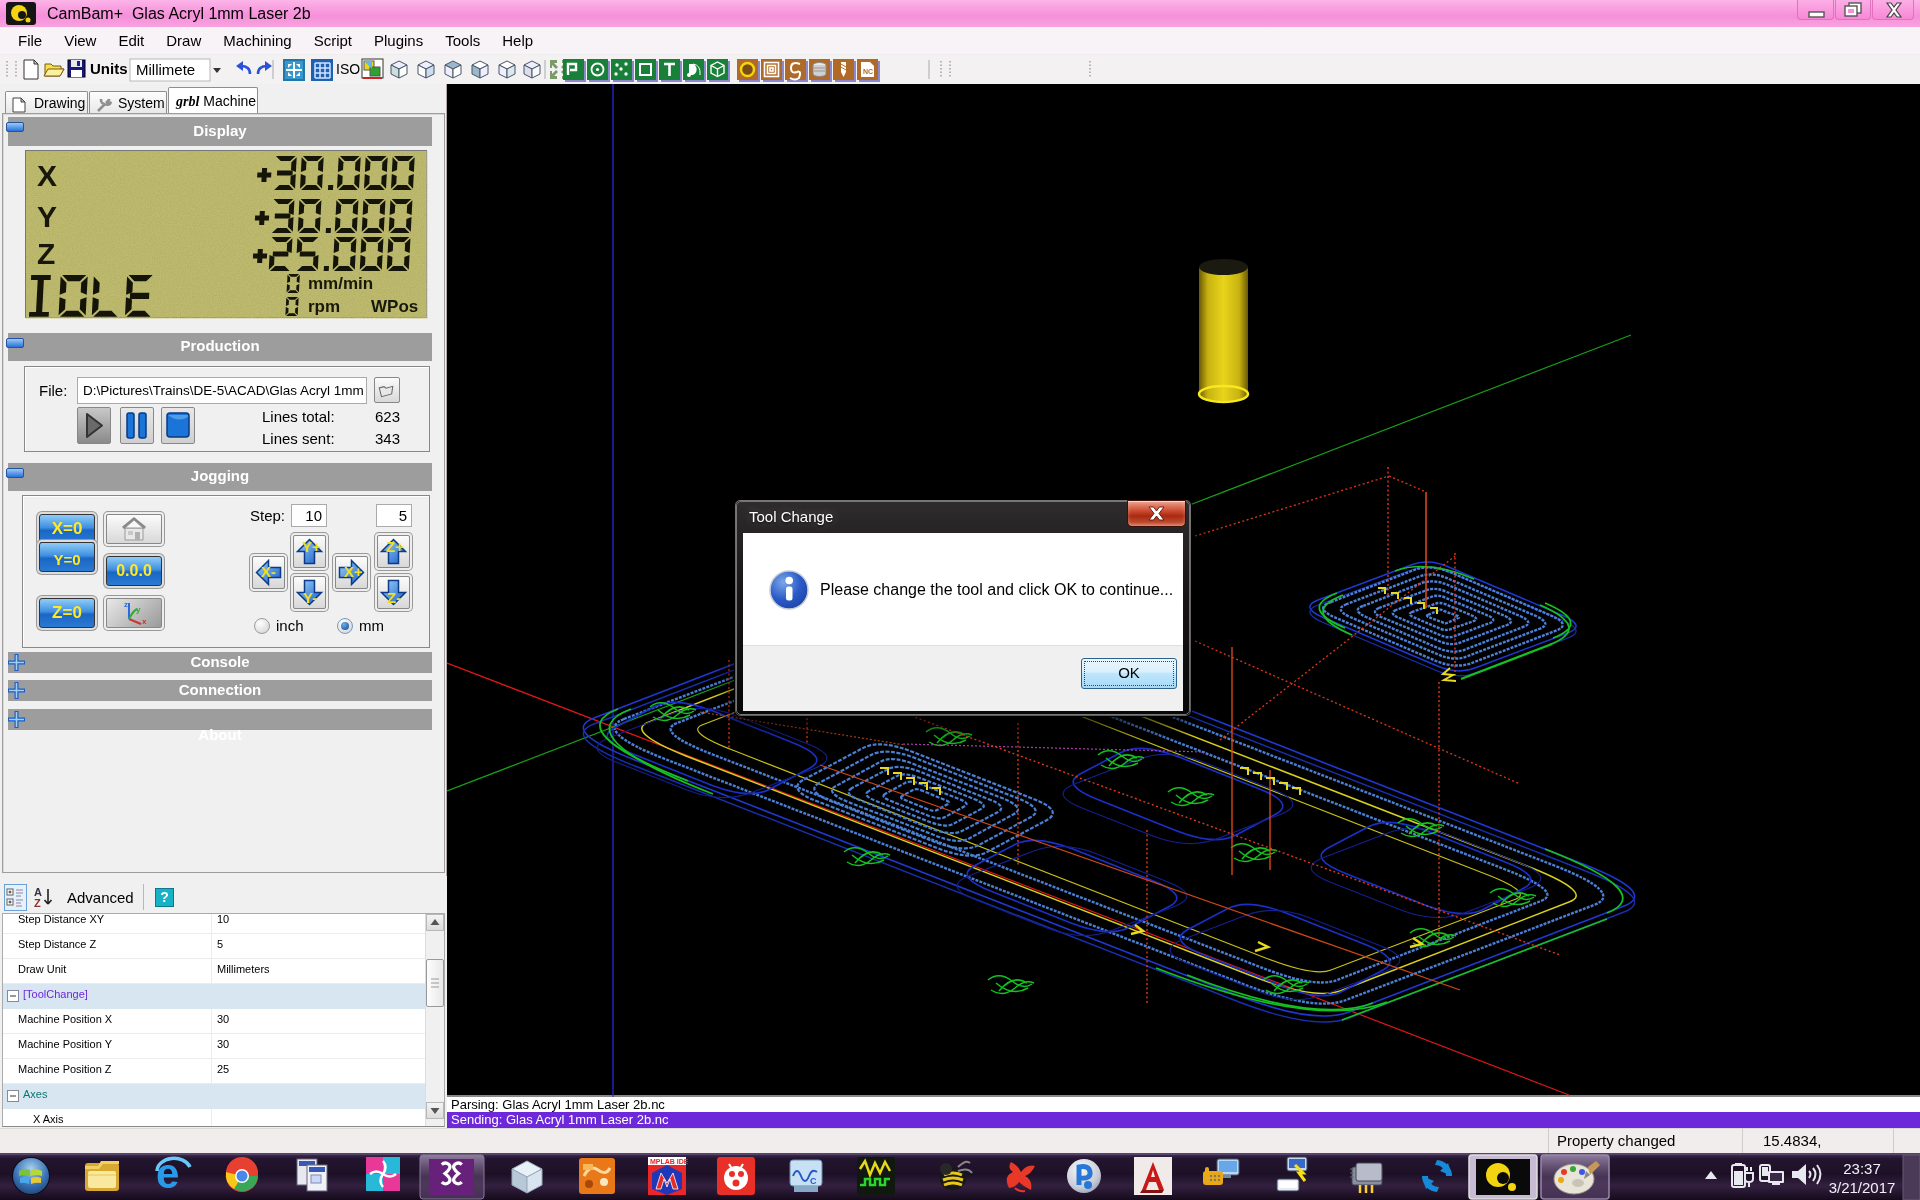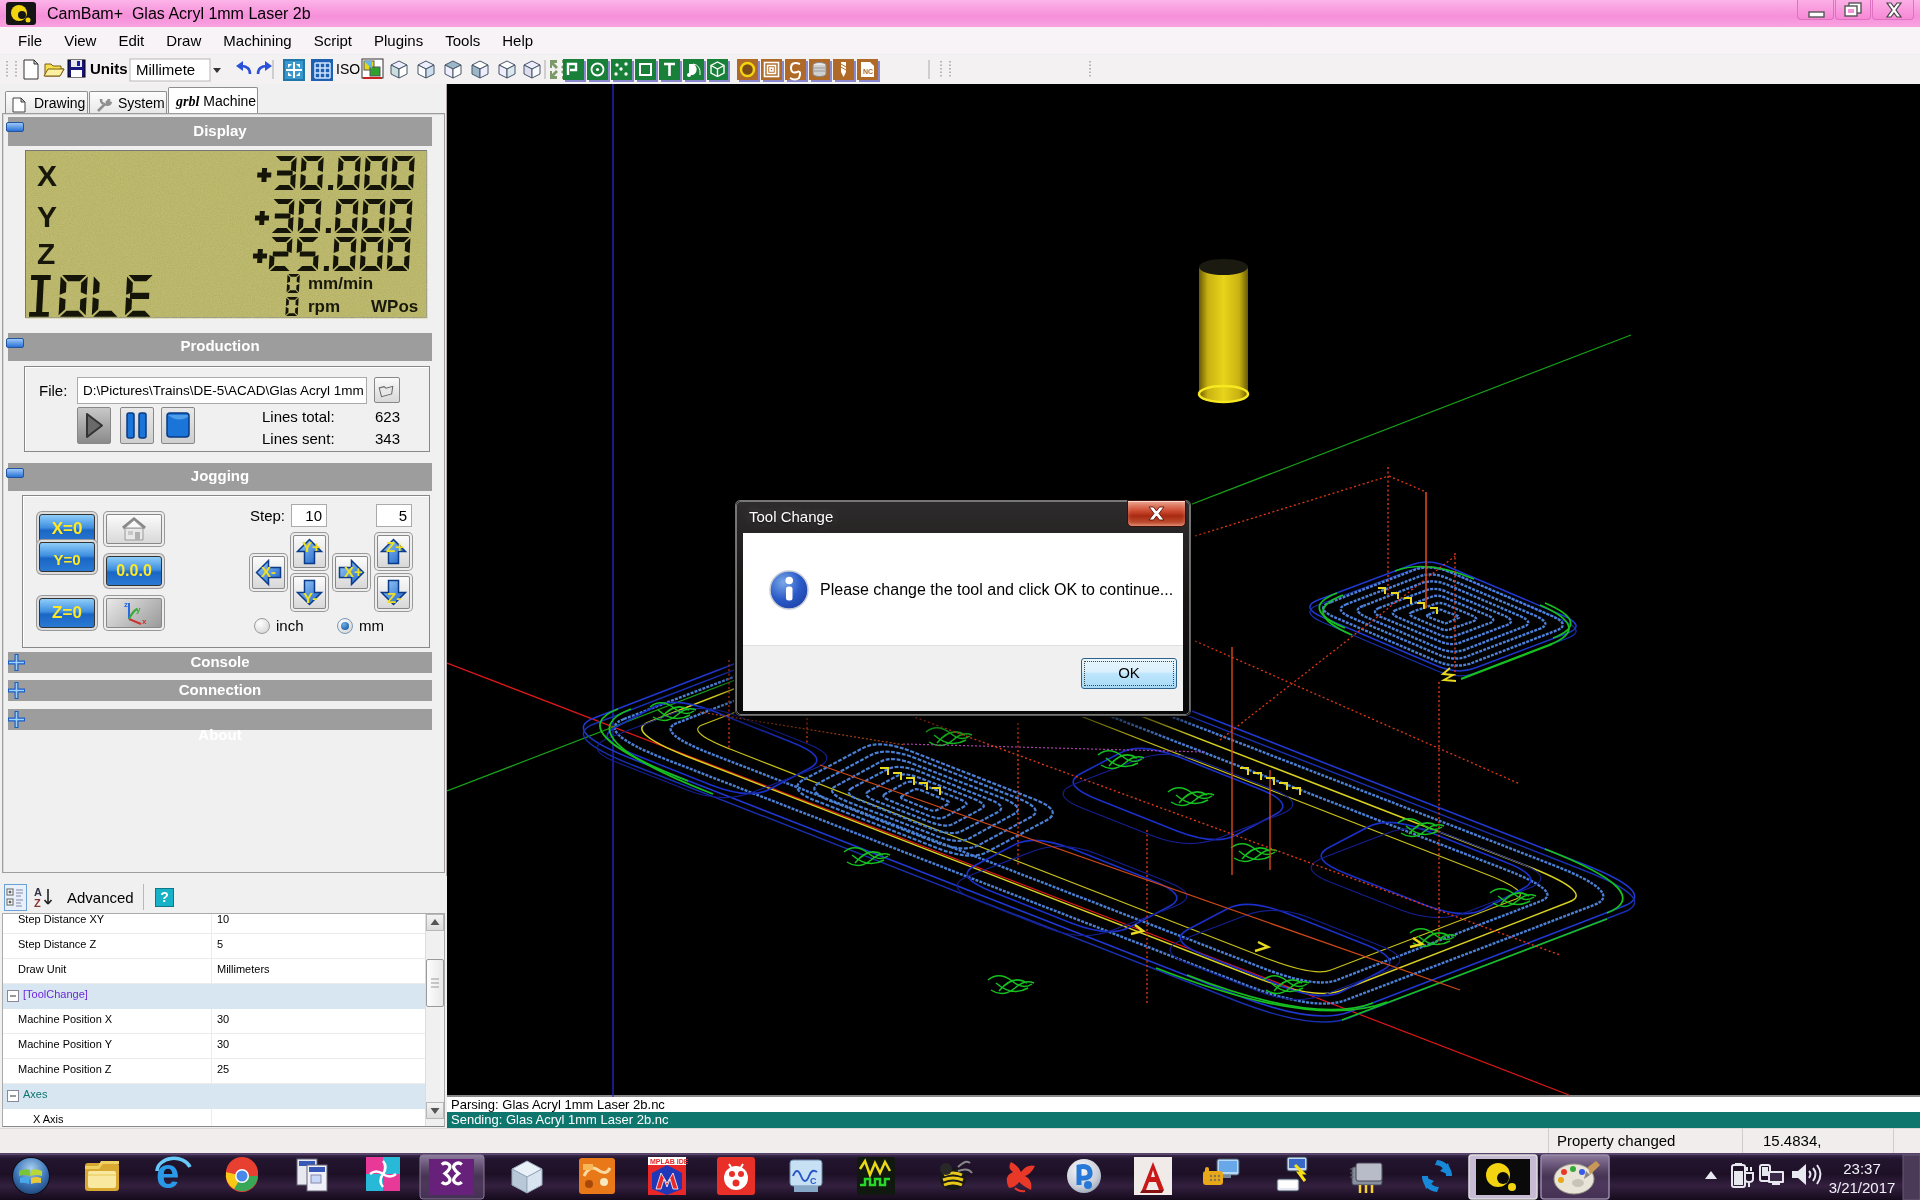--- a/index.html
+++ b/index.html
@@ -25,21 +25,21 @@
 .greybtn{position:absolute;border:1px solid #888;background:linear-gradient(180deg,#fbfbfb,#d8d8d8);border-radius:2px;box-shadow:0 0 0 2px #eee,0 0 0 3px #999}
 .lbl{position:absolute;font-size:15px;color:#000}
 .input{position:absolute;background:#fff;border:1px solid #aaa;font-size:15px;color:#000}
 
 .prow{position:absolute;left:0;width:424px;height:25px;border-bottom:1px solid #ececec;background:#fff;font-size:11px;color:#000}
 .prow .k{position:absolute;left:15px;top:4px;width:190px;overflow:hidden;white-space:nowrap}
 .prow .v{position:absolute;left:214px;top:4px}
 .pcat{background:#d8e6f2;color:#667788;border-bottom:none}
 .vline{position:absolute;left:208px;top:0;width:1px;height:25px;background:#ececec}
 #parsing{left:447px;top:1097px;width:1473px;height:15px;background:#fff;font-size:13px;color:#000;padding-left:4px}
-#sending{left:447px;top:1112px;width:1473px;height:16px;background:#0f766e;font-size:13px;color:#fff;padding-left:4px}
+#sending{left:447px;top:1112px;width:1473px;height:16px;background:#6d28d9;font-size:13px;color:#fff;padding-left:4px}
 #statusstrip{left:0;top:1128px;width:1920px;height:25px;background:#f1edec;border-top:1px solid #dcd8d6}
 
 #taskbar{left:0;top:1153px;width:1920px;height:47px;background:linear-gradient(180deg,#45355a 0%,#241530 12%,#1d1026 45%,#33203f 70%,#150a1c 100%)}
 
 #dialog{left:734px;top:499px;width:458px;height:218px;border-radius:6px;background:linear-gradient(180deg,#2e2c2c,#171414 45%,#070707);border:1px solid #000;box-shadow:0 8px 24px rgba(0,0,0,.8), inset 0 0 0 1px rgba(255,255,255,.35)}
 </style></head><body>
 <div id="root">
 
 <div class="abs" id="title"></div>
 <div class="abs" style="left:6px;top:2px;width:30px;height:23px;background:#151515;border-radius:3px">

